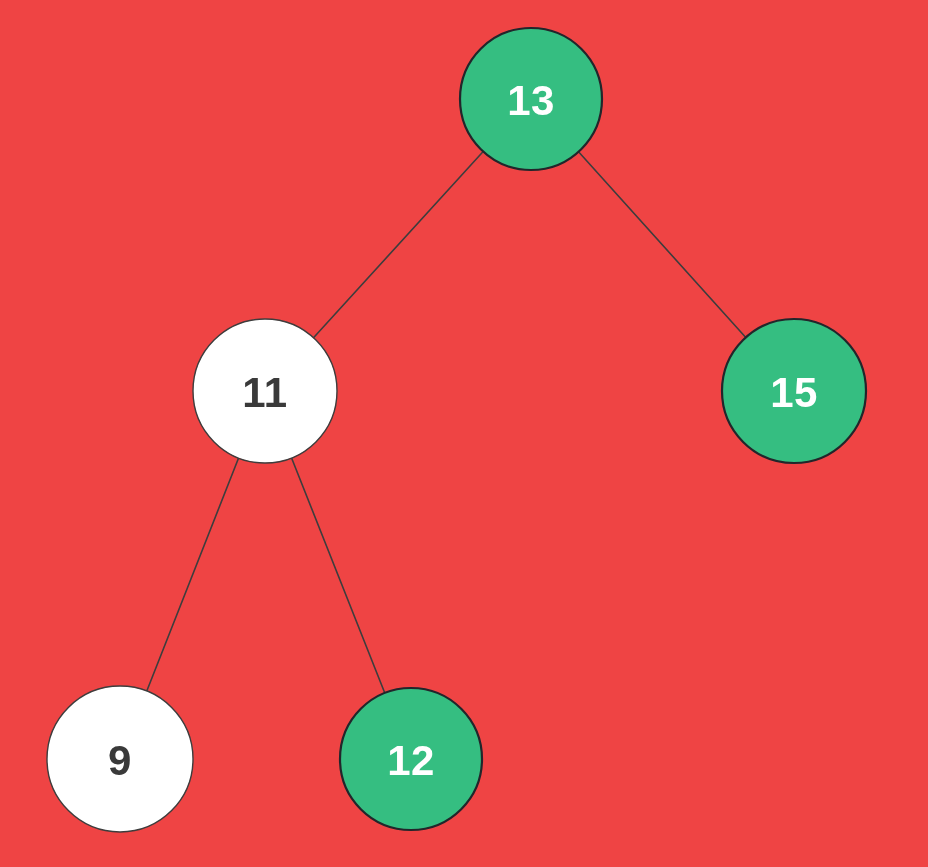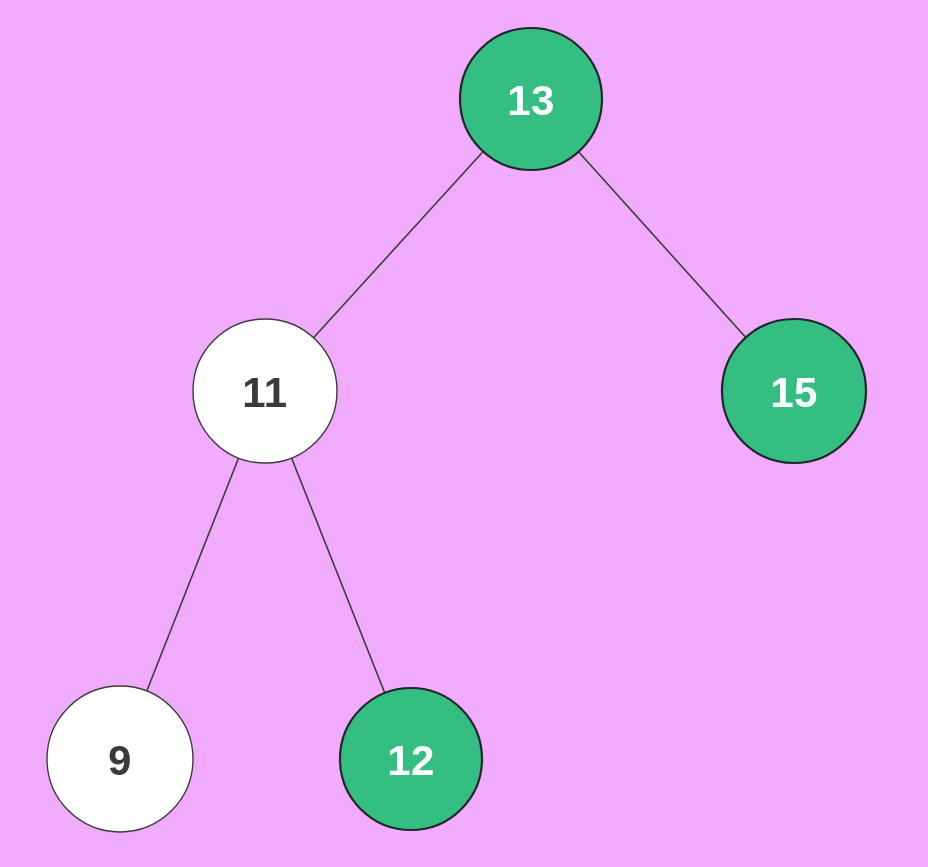--- a/index.html
+++ b/index.html
@@ -11,21 +11,21 @@
   body {
     width: 928px;
     height: 867px;
     font-family: "Liberation Sans", sans-serif;
     overflow: hidden;
   }
   #tree-canvas {
     position: relative;
     width: 928px;
     height: 867px;
-    background: #f0abfc;
+    background: #ef4444;
   }
   svg.tree-svg {
     position: absolute;
     top: 0;
     left: 0;
     width: 928px;
     height: 867px;
   }
   .node-label {
     font-family: "Liberation Sans", sans-serif;

